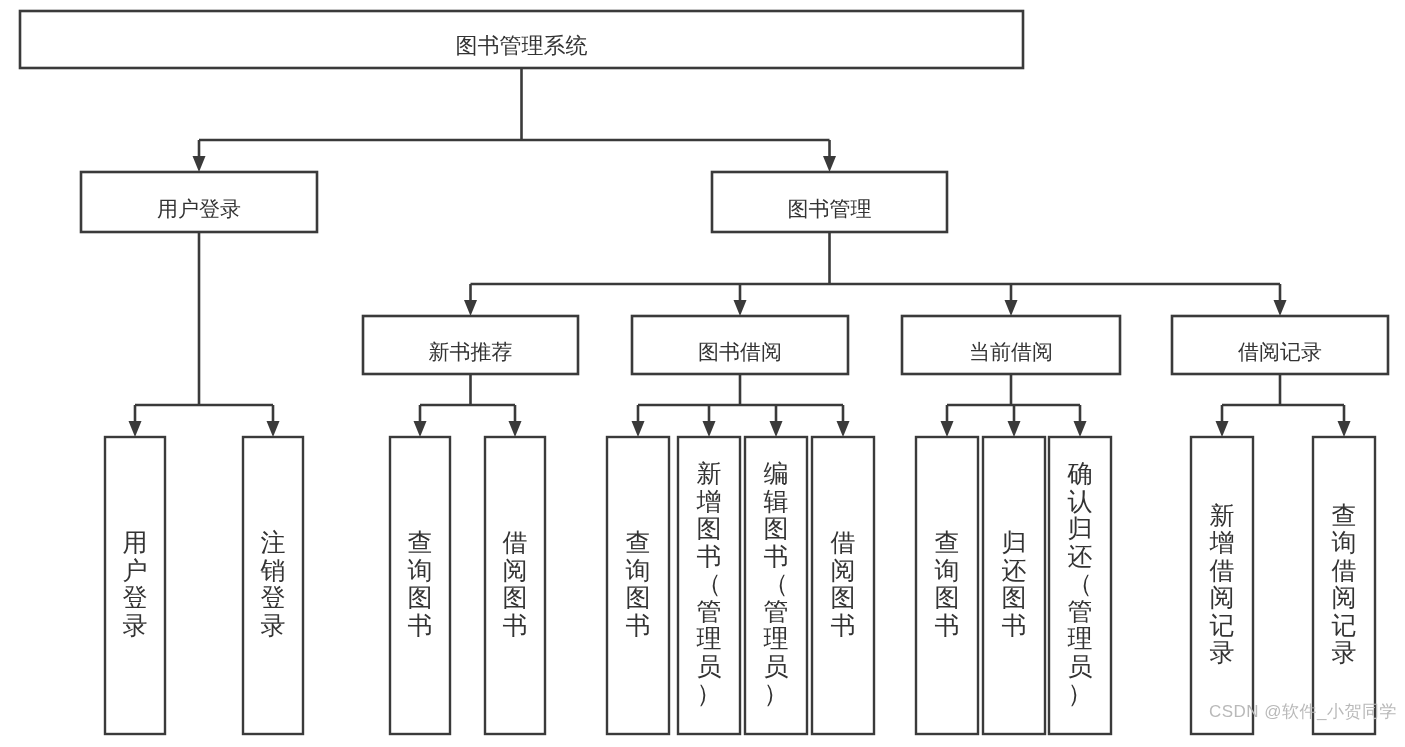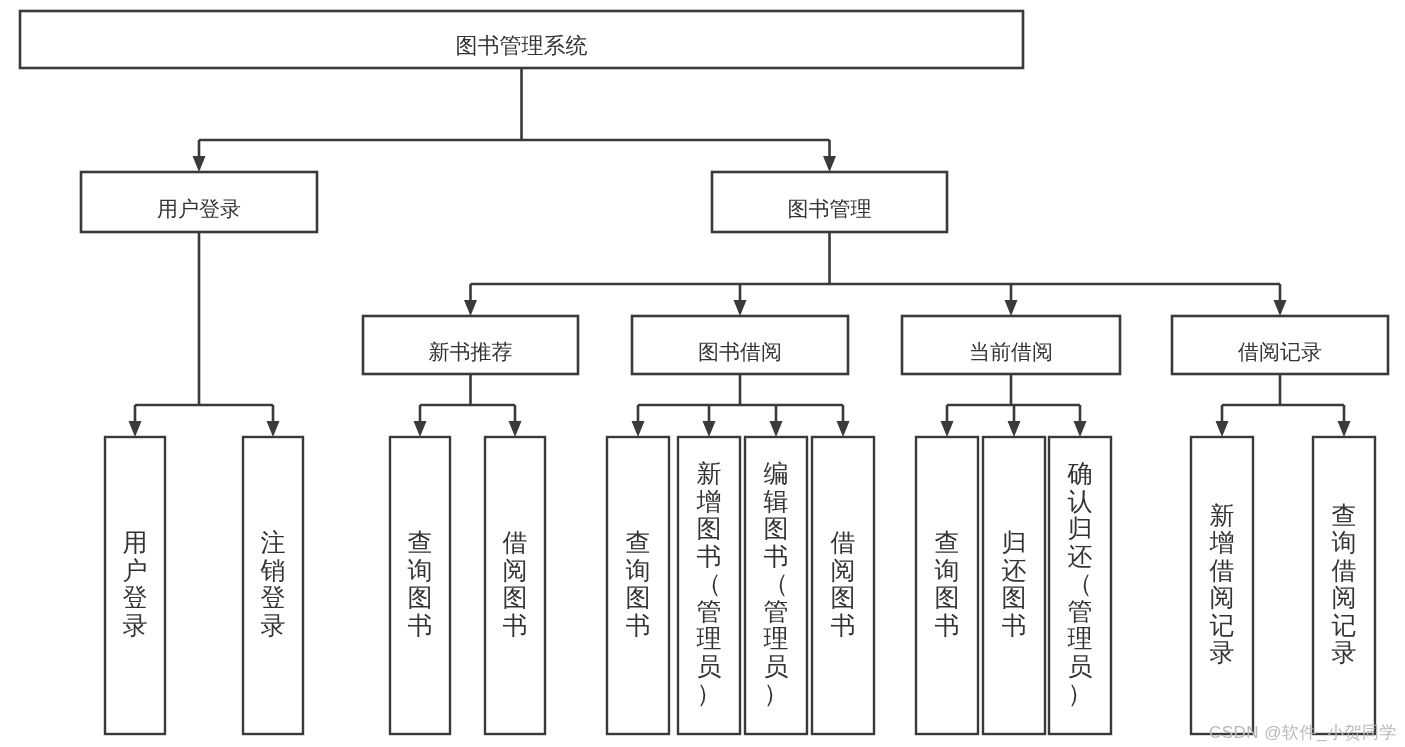--- a/index.html
+++ b/index.html
@@ -42,21 +42,21 @@
     stroke-width: 2.6;
     fill: none;
   }
   .arrow-head {
     fill: #3a3a3a;
     stroke: none;
   }
   .watermark {
     position: absolute;
     right: 8px;
-    bottom: 3px;
+    bottom: 24px;
     font-family: "Liberation Sans", "DejaVu Sans", sans-serif;
     font-size: 17px;
     color: #b9b9b9;
     letter-spacing: 0.5px;
     white-space: nowrap;
     pointer-events: none;
   }
 </style>
 </head>
 <body>

